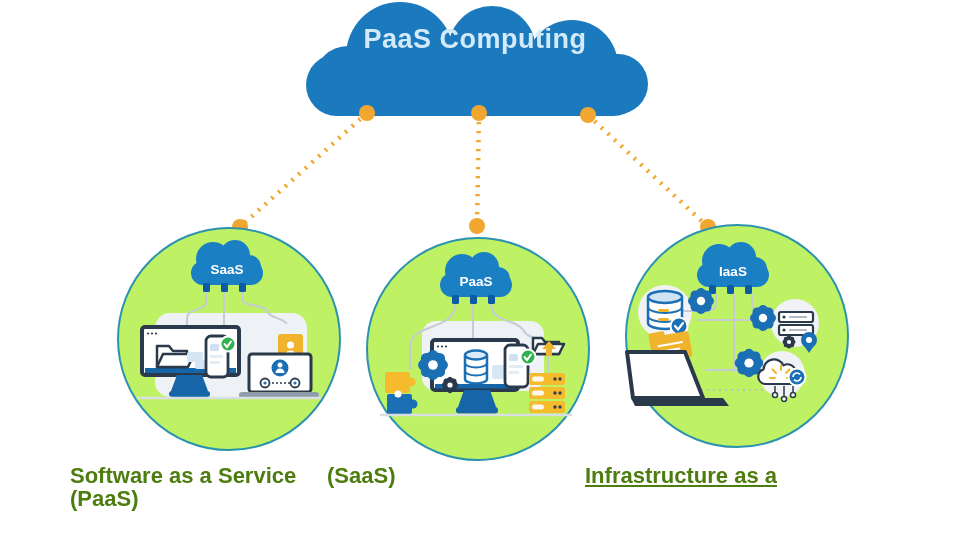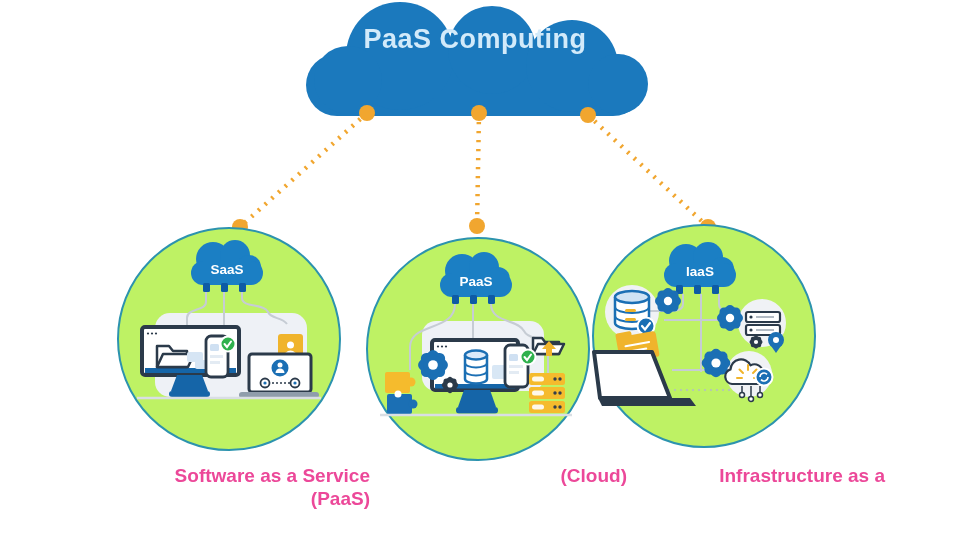--- a/index.html
+++ b/index.html
@@ -11,29 +11,29 @@
   #cloud-title{
     left:300px;top:24px;width:350px;text-align:center;
     font-size:27px;font-weight:bold;color:#d2eafa;letter-spacing:.5px;
   }
   .service-circle{
     width:224px;height:224px;border:2.5px solid #2c93ae;border-radius:50%;
     background:#bef264;box-sizing:border-box;
   }
   #circle-saas{left:117px;top:227px;}
   #circle-paas{left:366px;top:237px;}
-  #circle-iaas{left:592px;top:224px;}
+  #circle-iaas{left:625px;top:224px;}
   .circle-art{position:absolute;left:-2px;top:-2px;}
   .caption{
-    width:300px;text-align:right;font-weight:bold;color:#ec4899;
-    font-size:19px;line-height:23px;top:464px;
+    width:300px;text-align:left;font-weight:bold;color:#4d7c0f;
+    font-size:22px;line-height:23px;top:464px;
   }
   #caption-saas{left:70px;}
   #caption-paas{left:327px;}
-  #caption-iaas{left:585px;}
+  #caption-iaas{left:585px;text-decoration:underline;}
   svg text.badge{
     font-family:"Liberation Sans",sans-serif;font-weight:bold;
     fill:#ffffff;font-size:13.5px;text-anchor:middle;
   }
 </style>
 </head>
 <body>
 
 <svg class="abs" style="left:300px;top:0px;" width="350" height="118" viewBox="0 0 350 118">
   <g fill="#1b79bd">
@@ -360,17 +360,17 @@
     <path d="M6,174 L98,174 L104,182 L10,182 Z" fill="#2b3a4a"></path>
   </g>
 </svg>
 </div>
 
 <div class="abs caption" id="caption-saas">
   <div>Software as a Service</div>
   <div>(PaaS)</div>
 </div>
 <div class="abs caption" id="caption-paas">
-  <div>(Cloud)</div>
+  <div>(SaaS)</div>
 </div>
 <div class="abs caption" id="caption-iaas">
   <div>Infrastructure as a</div>
 </div>
 
 </body></html>

